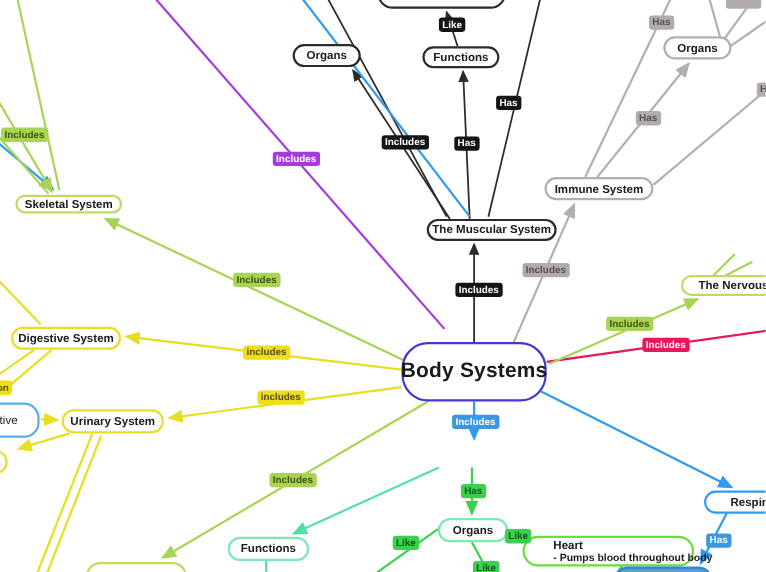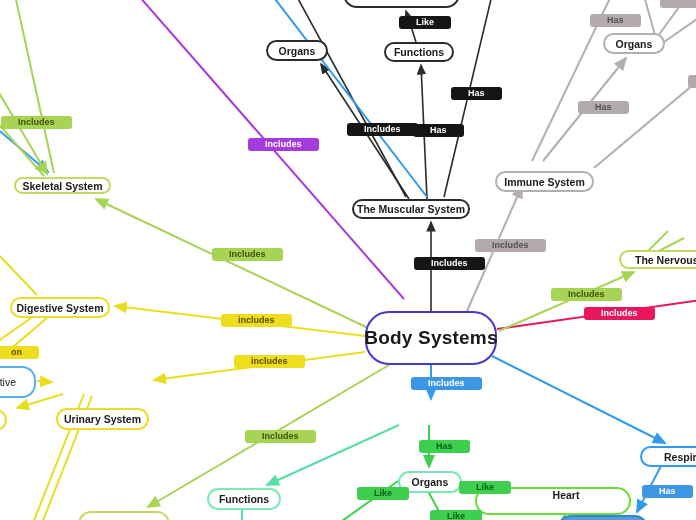--- a/index.html
+++ b/index.html
@@ -13,24 +13,24 @@
   .b-gray{border-color:#b5aeae;}
   .b-yg{border-color:#c2da62;}
   .b-yellow{border-color:#ecdc2a;}
   .b-sky{border-color:#56b0e8;border-width:2.5px;}
   .b-mint{border-color:#7ce8b4;}
   .b-green{border-color:#6add3c;}
   .b-blue{border-color:#2e9bf0;}
   .b-indigo{border-color:#4438cf;border-width:2.5px;border-radius:24px;}
   .fill-blue{background:#5b9bd5;border-color:#2e86d4;}
   #node-body-systems{font-size:19px;letter-spacing:.2px;}
-  #node-heart{flex-direction:row;align-items:flex-start;justify-content:center;
+  #node-heart{flex-direction:column;align-items:flex-start;justify-content:center;
               padding-left:26px;border-radius:16px;}
   #node-heart .desc{font-weight:bold;font-size:9.5px;}
-  .elabel{position:absolute;z-index:3;font-size:9px;font-weight:bold;padding:2px 17px;
+  .elabel{position:absolute;z-index:3;font-size:9px;font-weight:bold;padding:2px 3px;
           border-radius:3px;white-space:nowrap;line-height:1;}
   .l-black{background:#151515;color:#fff;}
   .l-gray{background:#b3abab;color:#554f4f;}
   .l-purple{background:#a53bdd;color:#fff;}
   .l-blue{background:#3b97e3;color:#fff;}
   .l-crimson{background:#e8175d;color:#fff;}
   .l-yg{background:#a8d455;color:#44520e;}
   .l-yellow{background:#eede1d;color:#575000;}
   .l-green{background:#3ecf4e;color:#0b5c1a;}
 </style>
@@ -135,25 +135,25 @@
   <div class="node b-black" style="left:343px;top:-26px;width:117px;height:34px;"></div>
 
   <div class="node b-black" style="left:266px;top:40px;width:62px;height:21px;">
     <span>Organs</span>
   </div>
 
   <div class="node b-black" style="left:384px;top:42px;width:70px;height:20px;">
     <span>Functions</span>
   </div>
 
-  <div class="node b-black" style="left:352px;top:199px;width:118px;height:20px;">
+  <div class="node b-black" style="left:388px;top:199px;width:118px;height:20px;">
     <span>The Muscular System</span>
   </div>
 
-  <div class="node b-gray" style="left:495px;top:171px;width:99px;height:21px;">
+  <div class="node b-gray" style="left:495px;top:161px;width:99px;height:21px;">
     <span>Immune System</span>
   </div>
 
   <div class="node b-gray" style="left:603px;top:33px;width:62px;height:21px;">
     <span>Organs</span>
   </div>
 
   <div class="node b-yg" style="left:619px;top:250px;width:130px;height:19px;justify-content:flex-start;padding-left:14px;">
     <span>The Nervous Sy</span>
   </div>
@@ -163,41 +163,42 @@
   </div>
 
   <div class="node b-indigo" id="node-body-systems" style="left:365px;top:311px;width:132px;height:54px;">
     <span>Body Systems</span>
   </div>
 
   <div class="node b-yellow" style="left:10px;top:297px;width:100px;height:21px;">
     <span>Digestive System</span>
   </div>
 
-  <div class="node b-yellow" style="left:56px;top:372px;width:93px;height:22px;margin-top:36px;">
+  <div class="node b-yellow" style="left:56px;top:372px;width:93px;height:22px;">
     <span>Urinary System</span>
   </div>
 
   <div class="node b-sky" style="left:-42px;top:366px;width:78px;height:32px;justify-content:flex-end;padding-right:18px;font-weight:normal;">
     <span>stive</span>
   </div>
 
   <div class="node b-yellow" style="left:-30px;top:409px;width:37px;height:22px;"></div>
 
 
   <div class="node b-mint" style="left:207px;top:488px;width:74px;height:22px;">
     <span>Functions</span>
   </div>
 
   <div class="node b-mint" style="left:398px;top:471px;width:64px;height:22px;">
     <span>Organs</span>
   </div>
 
   <div class="node b-green" id="node-heart" style="left:475px;top:487px;width:156px;height:28px;">
     <span>Heart</span>
+    <span class="desc">- Pumps blood throughout body</span>
   </div>
 
   <div class="node b-blue" style="left:640px;top:446px;width:110px;height:21px;justify-content:flex-start;padding-left:22px;">
     <span>Respirato</span>
   </div>
 
   <div class="node b-yg" style="left:78px;top:511px;width:92px;height:26px;"></div>
 
   <div class="node fill-blue" style="left:558px;top:515px;width:90px;height:26px;"></div>
 

